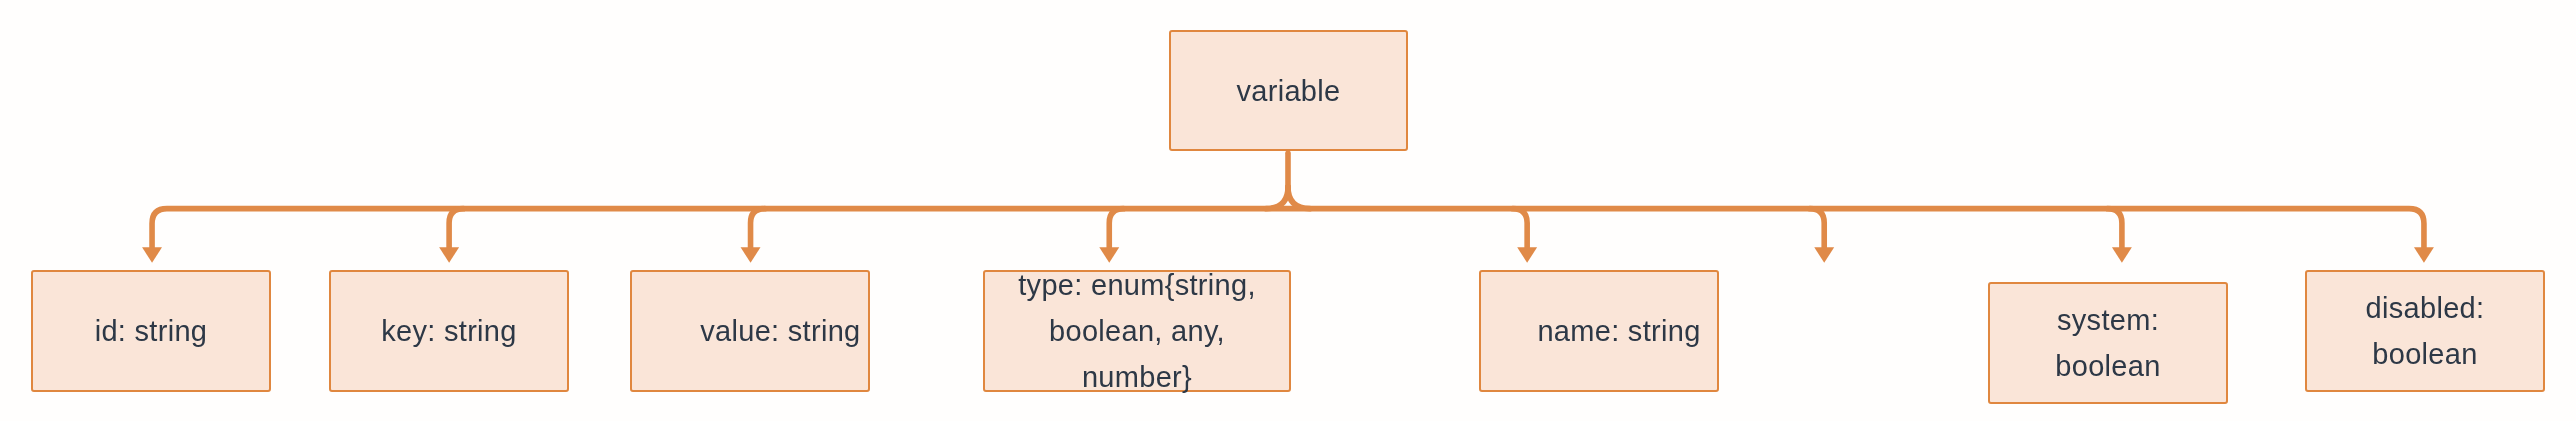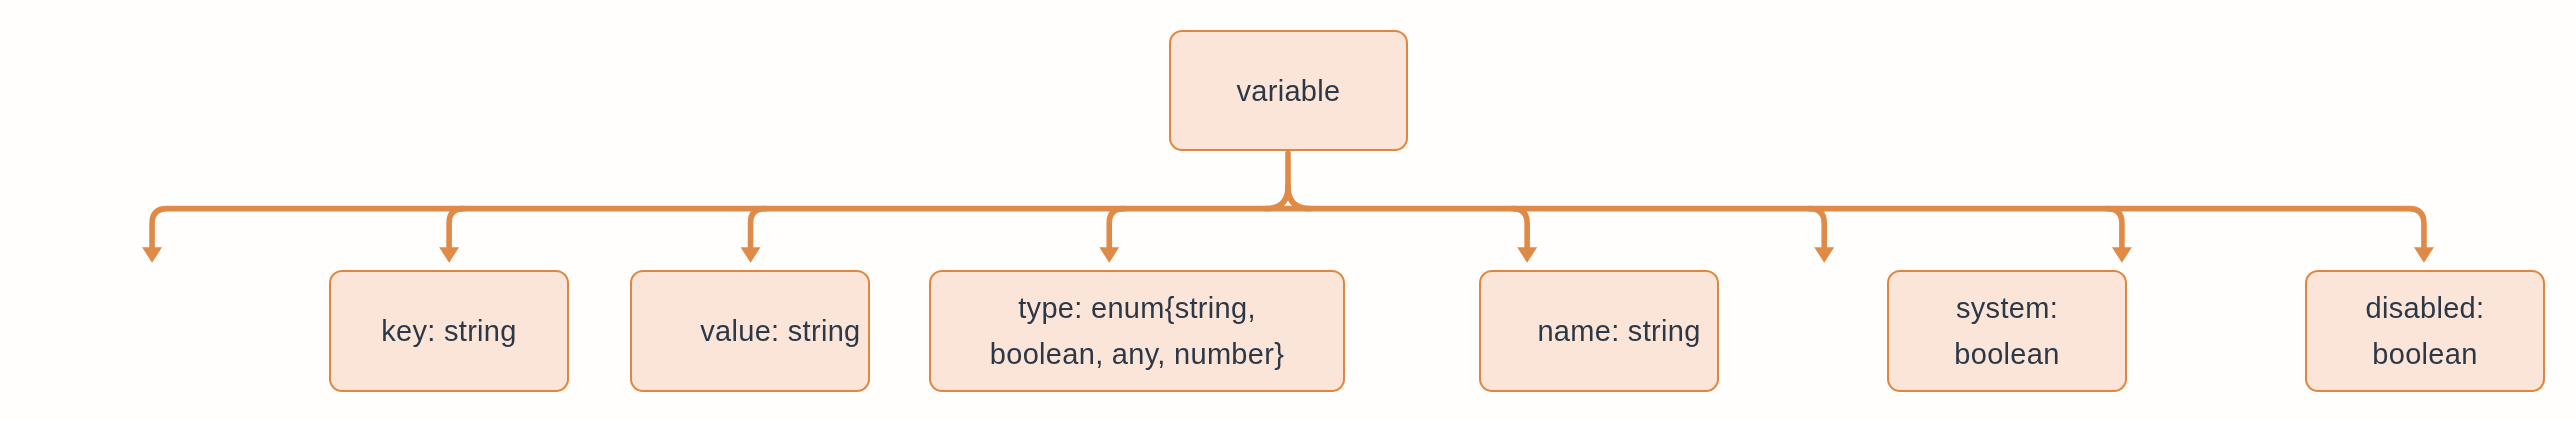--- a/index.html
+++ b/index.html
@@ -20,21 +20,21 @@
   .connectors {
     position: absolute;
     left: 0; top: 0;
     width: 2576px; height: 421px;
     pointer-events: none;
   }
   .node {
     position: absolute;
     background: #fae5d8;
     border: 2.5px solid #e0873f;
-    border-radius: 13px;
+    border-radius: 3px;
     display: flex;
     align-items: center;
     justify-content: center;
     text-align: center;
     color: #2d3846;
     font-size: 29px;
     line-height: 46px;
     letter-spacing: 0.3px;
   }
   .node .label {
@@ -42,24 +42,24 @@
     padding: 0 7.5px;
   }
   .root-node {
     left: 1169px; top: 30px;
     width: 239px; height: 121px;
   }
   .child { top: 270px; height: 122px; width: 240px; }
   .c1 { left: 31px; }
   .c2 { left: 329px; }
   .c3 { left: 630px; justify-content: flex-end; }
-  .c4 { left: 929px; width: 416px; }
+  .c4 { left: 983px; width: 308px; }
   .c5 { left: 1479px; padding-left: 40px; }
   .c6 { left: 1704px; }
-  .c7 { left: 1887px; }
+  .c7 { left: 1988px; margin-top: 12px; }
   .c8 { left: 2305px; text-align: center; }
 </style>
 </head>
 <body>
 
 <div class="canvas">
 
   <svg class="connectors" viewBox="0 0 4132 676" aria-hidden="true">
     <g stroke="#e08a48" stroke-width="9" fill="none" stroke-linecap="round" stroke-linejoin="round">
 
@@ -85,20 +85,23 @@
       <polygon points="2911,397 2943,397 2927,422"></polygon>
       <polygon points="3389,397 3421,397 3405,422"></polygon>
       <polygon points="3874,397 3906,397 3890,422"></polygon>
     </g>
   </svg>
 
   <div class="node root-node">
     <span class="label">variable</span>
   </div>
 
+  <div class="node child c1">
+    <span class="label">id: string</span>
+  </div>
   <div class="node child c2">
     <span class="label">key: string</span>
   </div>
   <div class="node child c3">
     <span class="label">value: string</span>
   </div>
   <div class="node child c4">
     <span class="label">type: enum{string,
 boolean, any, number}</span>
   </div>

